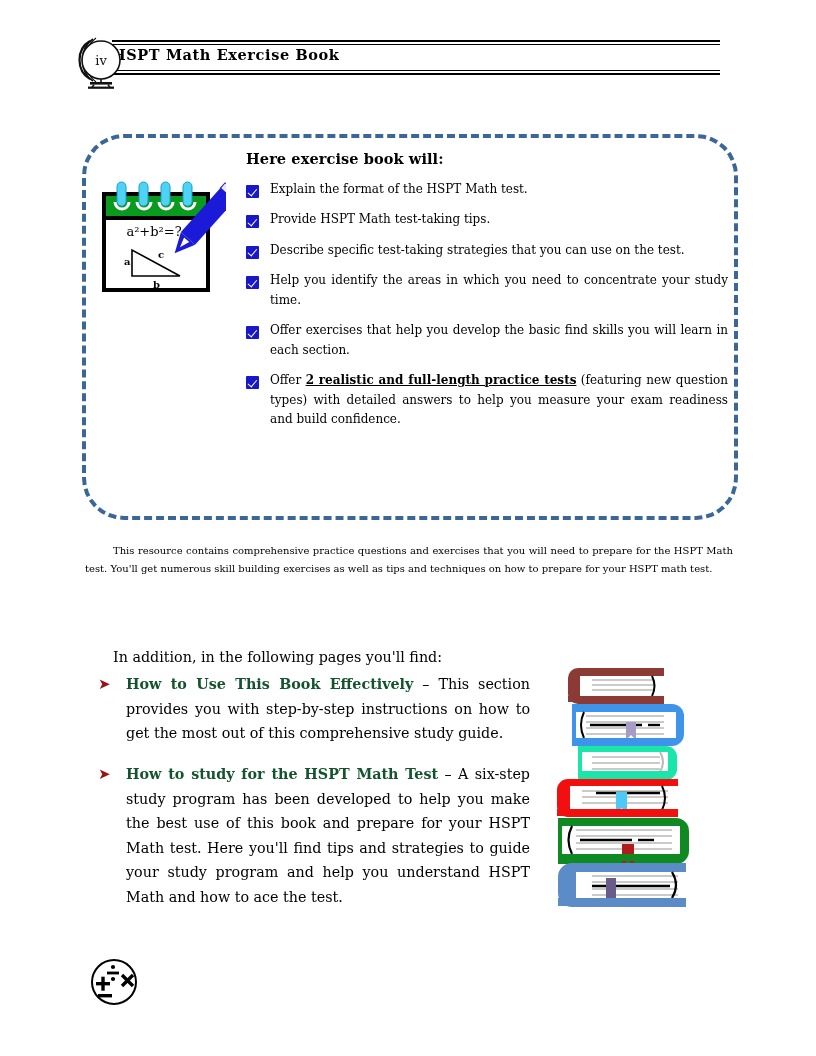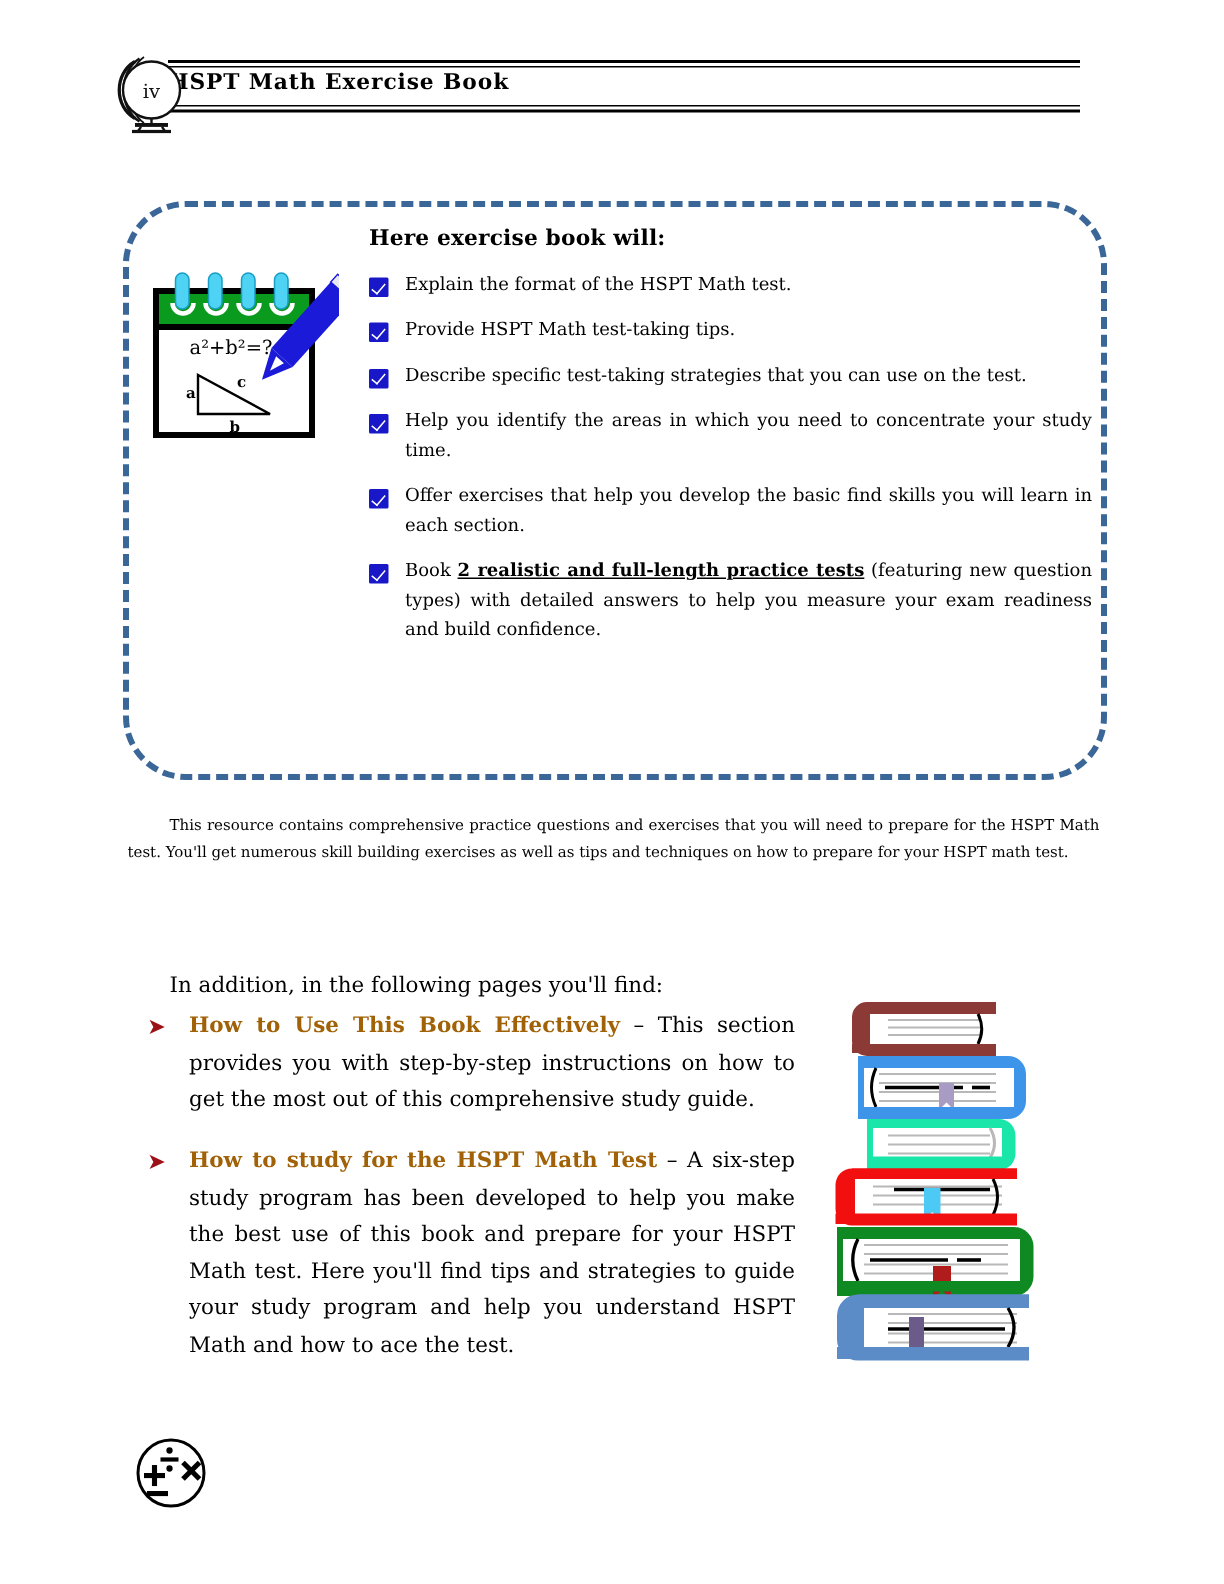--- a/index.html
+++ b/index.html
@@ -166,21 +166,21 @@
     color: #9b1117;
     font-size: 15px;
     line-height: 1.62;
     font-family: "DejaVu Sans", sans-serif;
   }
   .arrow-text {
     flex: 1 1 auto;
     text-align: justify;
   }
   .link-title {
-    color: #a16207;
+    color: #14532d;
     font-weight: bold;
   }
 
   
   #books-illustration {
     position: absolute;
     left: 536px;
     top: 658px;
     width: 172px;
     height: 254px;
@@ -284,21 +284,21 @@
     </div>
 
     <div class="check-item">
       <span class="check-box-glyph"></span>
       <span class="check-text">Offer exercises that help you develop the basic find skills you will learn in each section.</span>
     </div>
 
     <div class="check-item">
       <span class="check-box-glyph"></span>
       <span class="check-text">
-        <span>Book </span><b>2 realistic and full-length practice tests</b><span> (featuring new question types) with detailed answers to help you measure your exam readiness and build confidence.</span>
+        <span>Offer </span><b>2 realistic and full-length practice tests</b><span> (featuring new question types) with detailed answers to help you measure your exam readiness and build confidence.</span>
       </span>
     </div>
   </div>
 </div>
 
 <div id="intro-paragraph">This resource contains comprehensive practice questions and exercises that you will need to prepare for the HSPT Math test. You'll get numerous skill building exercises as well as tips and techniques on how to prepare for your HSPT math test.</div>
 <div id="in-addition-line">In addition, in the following pages you'll find:</div>
 
 <div class="arrow-item" id="arrow-item-1">
   <span class="arrow-bullet">➤</span>

